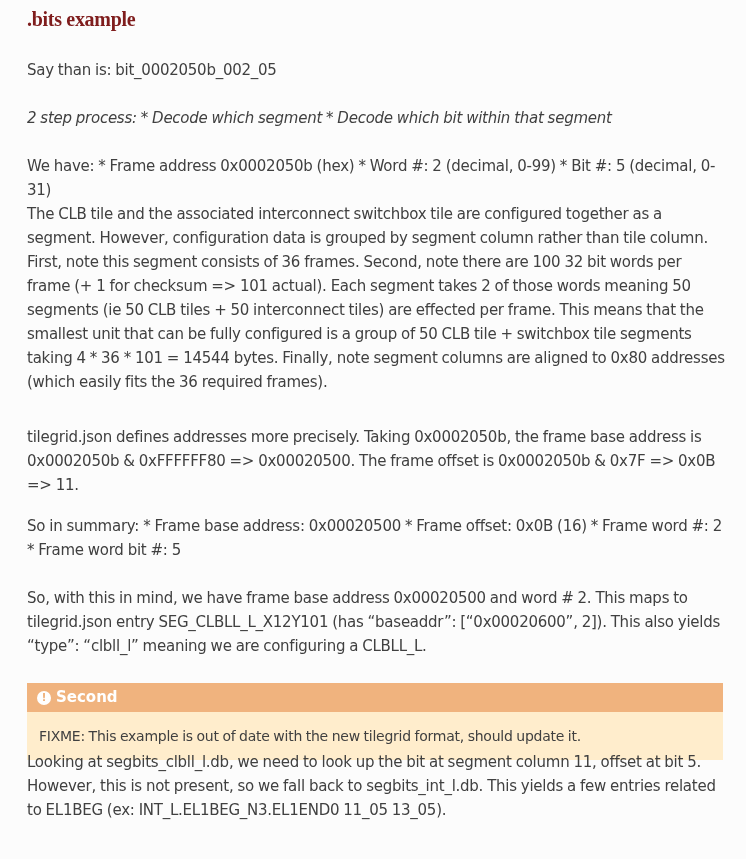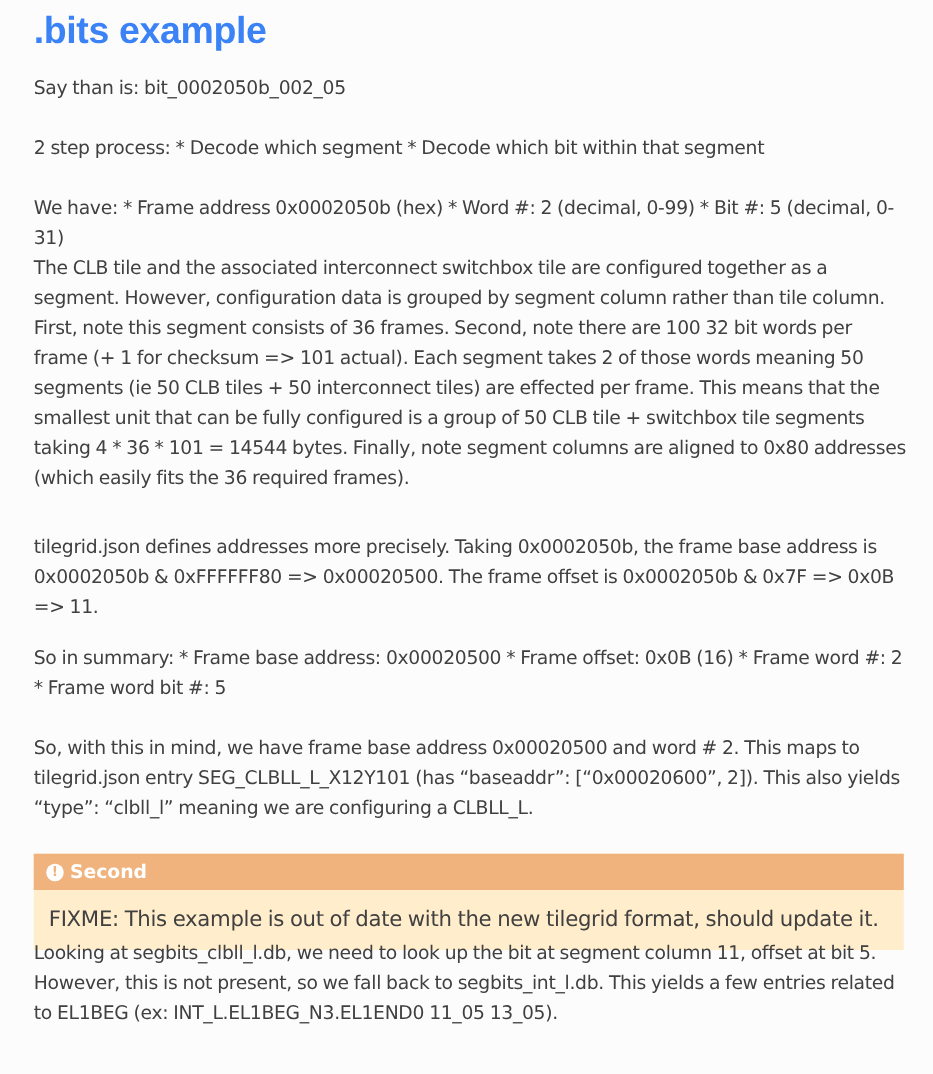--- a/index.html
+++ b/index.html
@@ -14,24 +14,24 @@
     font-family: "DejaVu Sans", sans-serif;
     color: #404040;
   }
   .content {
     position: absolute;
     left: 27px;
     top: 0;
     width: 696px;
   }
   h2 {
-    font-family: Liberation Sans, sans-serif;
+    font-family: Liberation Serif, serif;
     font-weight: bold;
-    font-size: 30px;
-    color: #3b82f6;
+    font-size: 20px;
+    color: #7f1d1d;
     margin: 0;
     position: absolute;
     top: 8px;
     left: 0;
     letter-spacing: -0.3px;
   }
   p {
     position: absolute;
     left: 0;
     margin: 0;
@@ -67,35 +67,35 @@
     border-radius: 50%;
     background: #fff;
     color: #f0b37e;
     font-size: 11px;
     line-height: 14px;
     text-align: center;
     font-weight: bold;
     margin-right: 5px;
   }
   .admonition-body {
-    font-size: 17px;
+    font-size: 14px;
     line-height: 24px;
     padding: 12px 0 0 12px;
     letter-spacing: -0.25px;
     word-spacing: -0.5px;
   }
 </style>
 </head>
 <body>
 
 <div class="content">
   <h2>.bits example</h2>
 
   <p style="top:58px;">Say than is: bit_0002050b_002_05</p>
-  <p style="top:106px;">2 step process: * Decode which segment * Decode which bit within that segment</p>
+  <p style="top:106px;font-style:italic;">2 step process: * Decode which segment * Decode which bit within that segment</p>
   <p style="top:154px;">We have: * Frame address 0x0002050b (hex) * Word #: 2 (decimal, 0-99) * Bit #: 5 (decimal, 0-31)</p>
   <p style="top:202px;">The CLB tile and the associated interconnect switchbox tile are configured together as a segment. However, configuration data is grouped by segment column rather than tile column. First, note this segment consists of 36 frames. Second, note there are 100 32 bit words per frame (+ 1 for checksum =&gt; 101 actual). Each segment takes 2 of those words meaning 50 segments (ie 50 CLB tiles + 50 interconnect tiles) are effected per frame. This means that the smallest unit that can be fully configured is a group of 50 CLB tile + switchbox tile segments taking 4 * 36 * 101 = 14544 bytes. Finally, note segment columns are aligned to 0x80 addresses (which easily fits the 36 required frames).</p>
   <p style="top:425px;">tilegrid.json defines addresses more precisely. Taking 0x0002050b, the frame base address is 0x0002050b &amp; 0xFFFFFF80 =&gt; 0x00020500. The frame offset is 0x0002050b &amp; 0x7F =&gt; 0x0B =&gt; 11.</p>
   <p style="top:514px;">So in summary: * Frame base address: 0x00020500 * Frame offset: 0x0B (16) * Frame word #: 2 * Frame word bit #: 5</p>
   <p style="top:586px;">So, with this in mind, we have frame base address 0x00020500 and word # 2. This maps to tilegrid.json entry SEG_CLBLL_L_X12Y101 (has “baseaddr”: [“0x00020600”, 2]). This also yields “type”: “clbll_l” meaning we are configuring a CLBLL_L.</p>
 
   <div class="admonition">
     <div class="admonition-title">
       <span class="icon">!</span>
       <span>Second</span>

